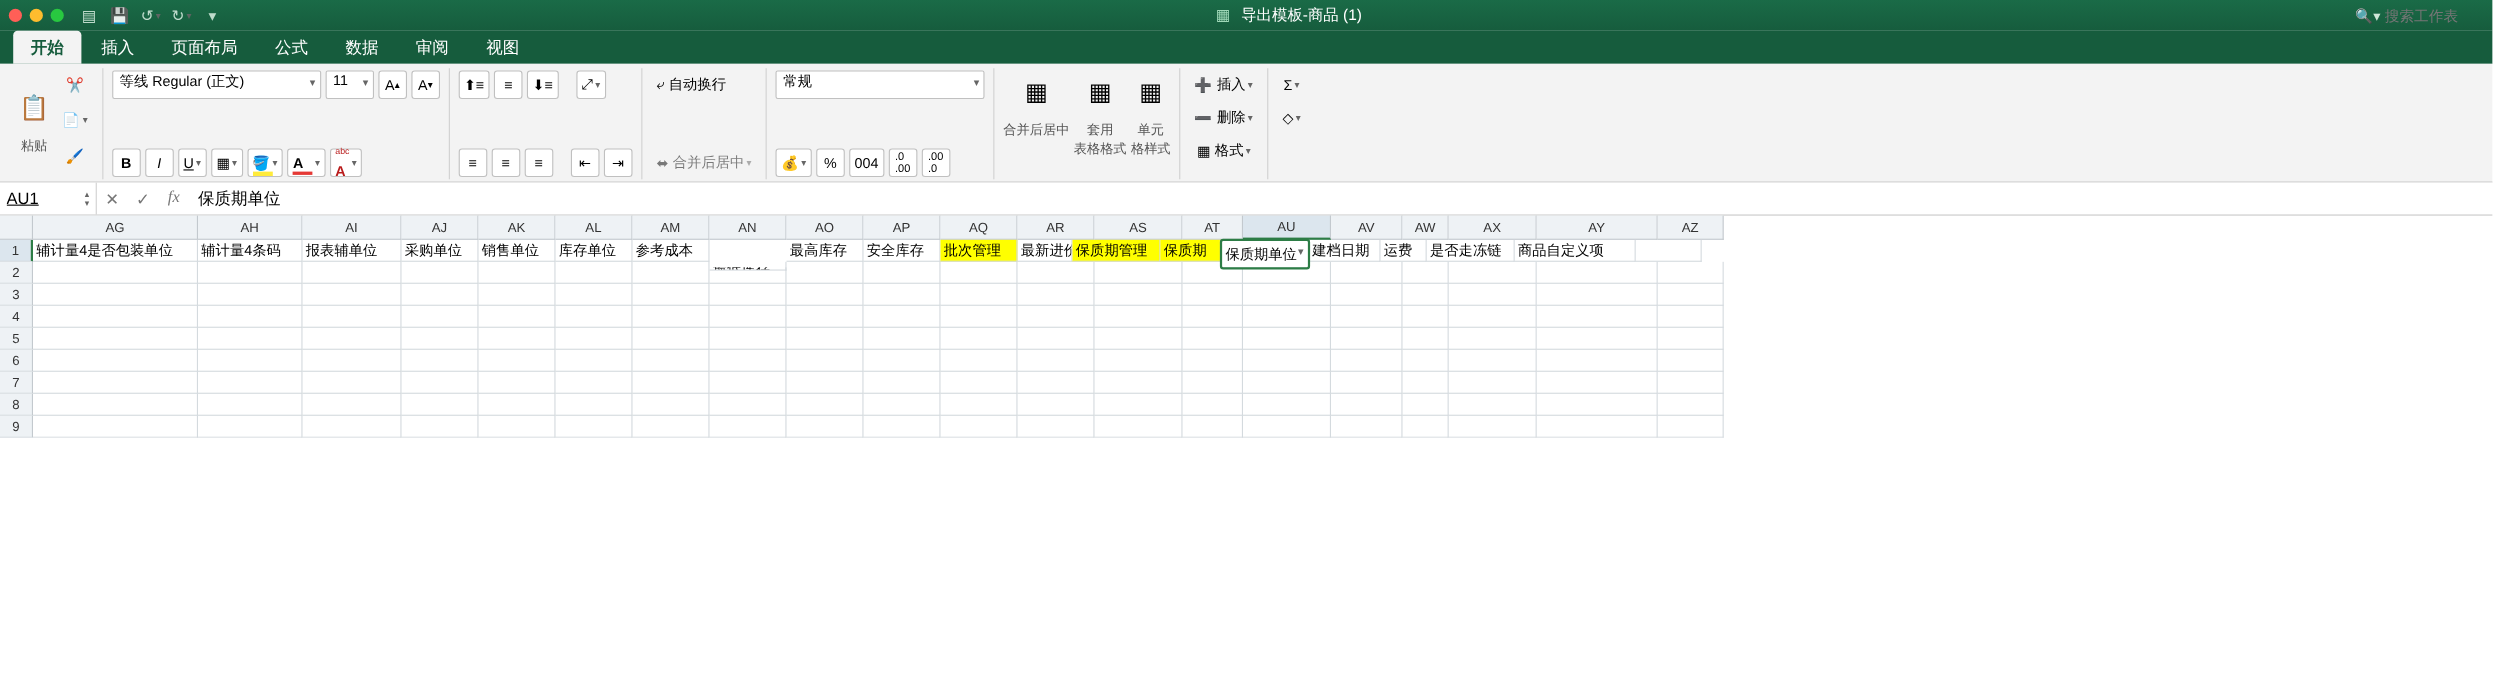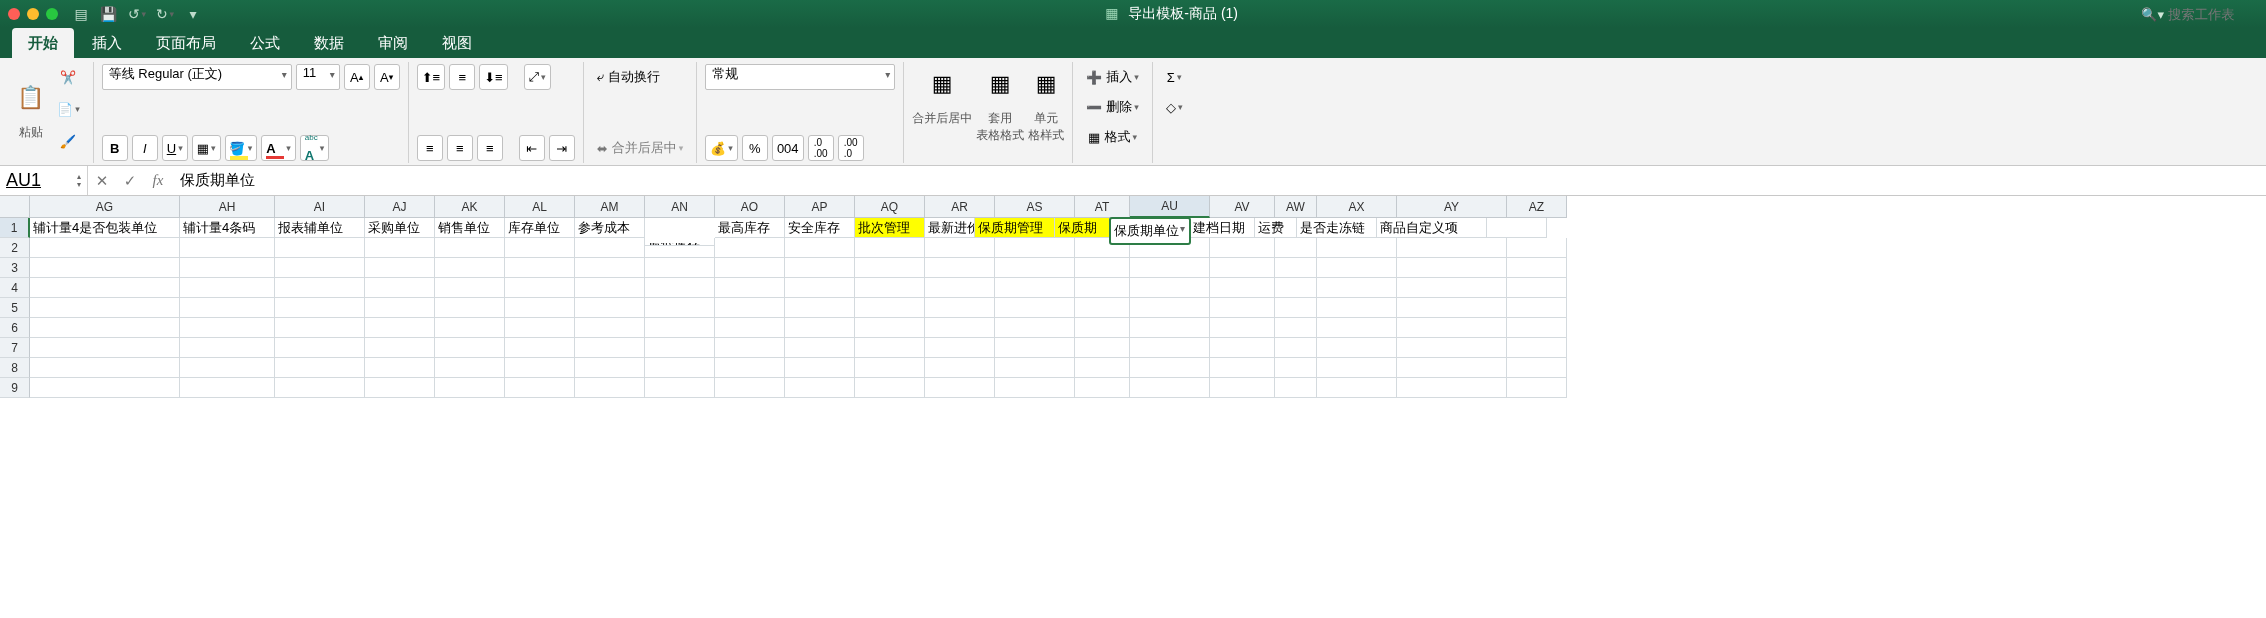--- a/index.html
+++ b/index.html
@@ -35,21 +35,21 @@
 .sel::after { content: "▾"; position: absolute; right: 4px; top: 4px; font-size: 10px; color: #666; }
 .big-ic { width: 34px; height: 40px; display: flex; align-items: center; justify-content: center; font-size: 22px; }
 .dd { font-size: 9px; color: #666; margin-left: 2px; }
 .ylw { display: inline-block; width: 18px; height: 4px; background: #ffeb3b; }
 .redline { display: inline-block; width: 18px; height: 3px; background: #e53935; }
 .vert-stack { display: flex; flex-direction: column; }
 
 
 .fbar { height: 30px; display: flex; align-items: center; border-bottom: 1px solid #c8c8c8; background: #fff; font-size: 15px; }
 .namebox { width: 88px; padding: 0 6px; border-right: 1px solid #d0d0d0; height: 100%; display: flex; align-items: center; }
-.namebox input { border: none; width: 56px; font-size: 18px; outline: none; text-decoration: underline; }
+.namebox input { border: none; width: 56px; font-size: 15px; outline: none; text-decoration: underline; }
 .stepper { display: flex; flex-direction: column; margin-left: auto; font-size: 8px; color: #666; line-height: 8px; }
 .fbar .ic { width: 28px; text-align: center; color: #777; font-size: 15px; cursor: pointer; }
 .fbar .fx { font-style: italic; font-family: "Times New Roman", serif; }
 .fbar .val { flex: 1; padding-left: 8px; }
 
 
 .grid { position: relative; }
 .corner { position: absolute; left: 0; top: 0; width: 30px; height: 22px; background: #eef2f5; border-right: 1px solid #c3c9ce; border-bottom: 1px solid #c3c9ce; }
 .colhdrs { display: flex; margin-left: 30px; height: 22px; }
 .colhdr { background: #eef2f5; border-right: 1px solid #c3c9ce; border-bottom: 1px solid #c3c9ce; font-size: 12px; color: #333; display: flex; align-items: center; justify-content: center; }
@@ -135,21 +135,21 @@
       <div class="btn box">▦<span class="dd">▾</span></div>
       <div class="btn box">
           <span style="position:relative;">🪣<span class="ylw" style="position:absolute;left:0;bottom:-4px;"></span></span>
           <span class="dd">▾</span>
         </div>
       <div class="btn box">
           <span style="position:relative;display:inline-block;width:18px;"><b>A</b><span class="redline" style="position:absolute;left:0;bottom:-3px;"></span></span>
           <span class="dd">▾</span>
         </div>
       <div class="btn box">
-          <span style="color:#0f766e;"><sup style="font-size:8px;">abc</sup><br><b>A</b></span>
+          <span style="color:#b91c1c;"><sup style="font-size:8px;">abc</sup><br><b>A</b></span>
           <span class="dd">▾</span>
         </div>
     </div>
   </div>
 
   <div class="group">
     <div class="group-row" style="margin-bottom:6px;">
       <div class="btn box">⬆≡</div>
       <div class="btn box">≡</div>
       <div class="btn box">⬇≡</div>

